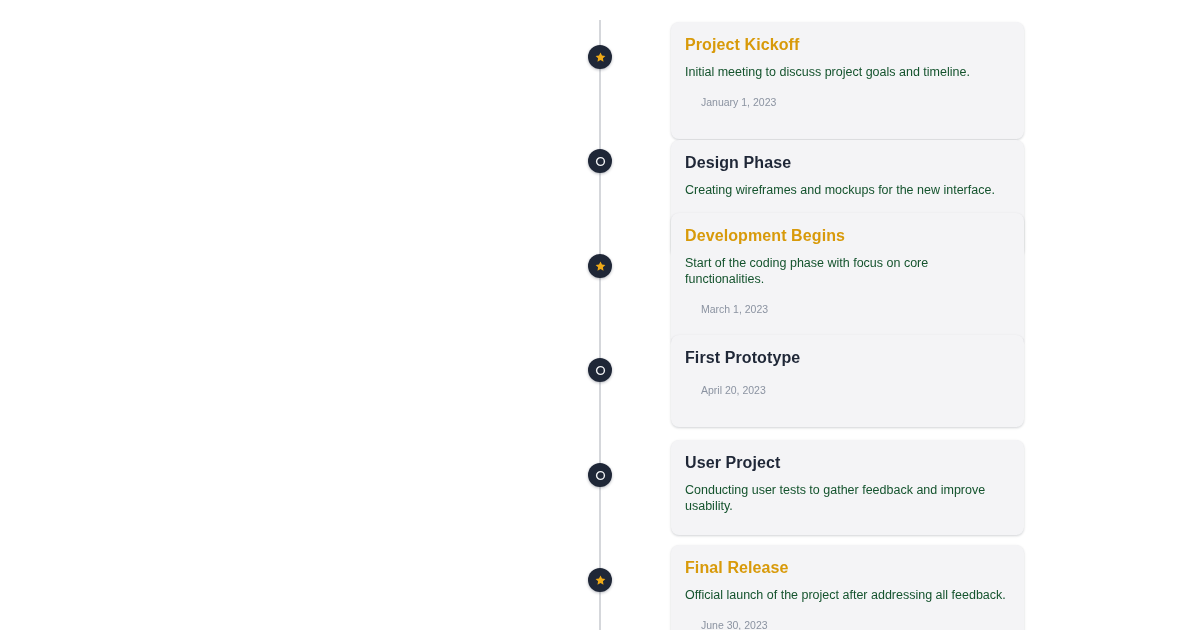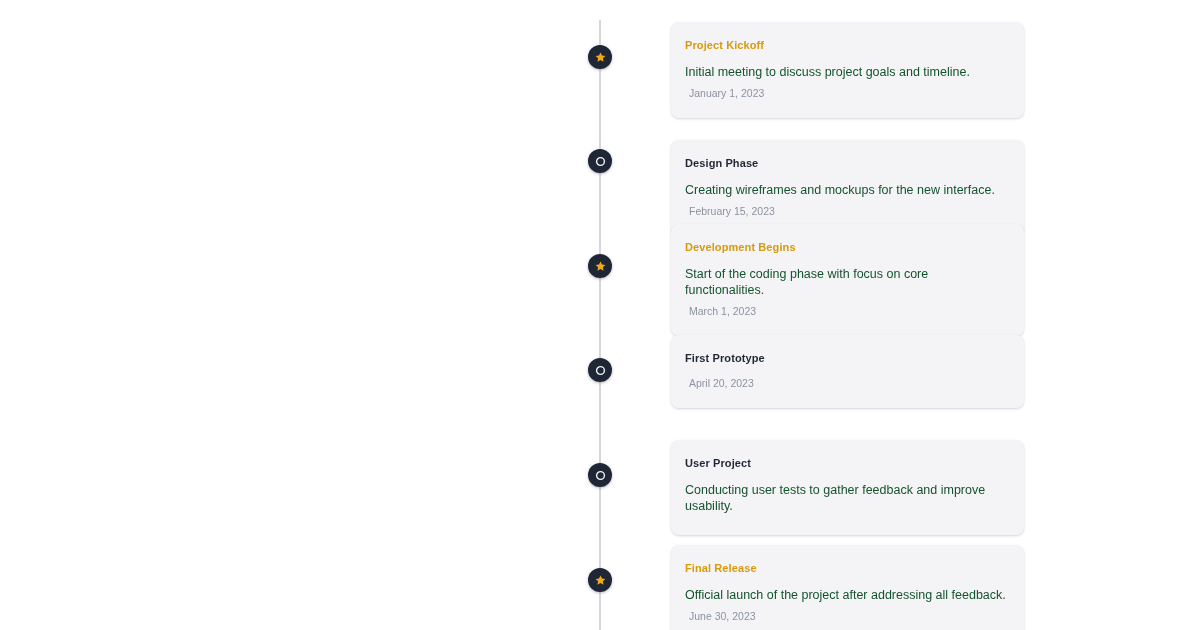--- a/index.html
+++ b/index.html
@@ -60,21 +60,21 @@
     left: 671px;
     width: 353px;
     box-sizing: border-box;
     background: #f4f4f6;
     border-radius: 8px;
     padding: 13px 14px 14px 14px;
     box-shadow: 0 1px 3px rgba(15, 23, 42, 0.12), 0 1px 2px rgba(15, 23, 42, 0.07);
   }
 
   .card-title {
-    font-size: 11px;
+    font-size: 16px;
     font-weight: bold;
     line-height: 20px;
     margin: 0 0 9px 0;
     color: #1f2737;
     letter-spacing: 0.1px;
   }
   .timeline-entry.is-highlight .card-title {
     color: #d89a0a;
   }
 
@@ -82,21 +82,21 @@
     font-size: 12.5px;
     line-height: 16px;
     color: #14532d;
     margin: 0 0 7px 0;
   }
 
   .card-date {
     font-size: 10.5px;
     line-height: 13px;
     color: #8b93a1;
-    margin: 4px;
+    margin: 16px;
   }
 </style>
 </head>
 <body style="background: rgb(255, 255, 255);">
 
 <div id="timeline-root">
   <div id="timeline-axis" style="left: 599px; top: 20px; height: 610px; background: rgb(213, 215, 219);"></div>
   <div id="timeline-entries">
       <div class="timeline-entry is-highlight" style="top: 0px;">
         <div class="timeline-marker" style="top: 45px;">
@@ -127,21 +127,21 @@
         </div>
       </div>
       <div class="timeline-entry is-highlight" style="top: 0px;">
         <div class="timeline-marker" style="top: 254px;">
           <span>
             <svg width="13" height="13" viewBox="0 0 24 24" aria-hidden="true">
               <path fill="#efaa18" d="M12 2.6l2.78 5.63 6.22.9-4.5 4.39 1.06 6.2L12 16.79 6.44 19.72l1.06-6.2-4.5-4.39 6.22-.9z"></path>
             </svg>
           </span>
         </div>
-        <div class="timeline-card" style="top: 224px;">
+        <div class="timeline-card" style="top: 213px;">
           <div class="card-title">Development Begins</div>
           <div class="card-description">Start of the coding phase with focus on core functionalities.</div>
           <div class="card-date">March 1, 2023</div>
         </div>
       </div>
       <div class="timeline-entry" style="top: 0px;">
         <div class="timeline-marker" style="top: 358px;">
           <span>
             <svg width="13" height="13" viewBox="0 0 24 24" aria-hidden="true">
               <circle cx="12" cy="12" r="7.2" fill="none" stroke="#f2f3f5" stroke-width="2.6"></circle>

